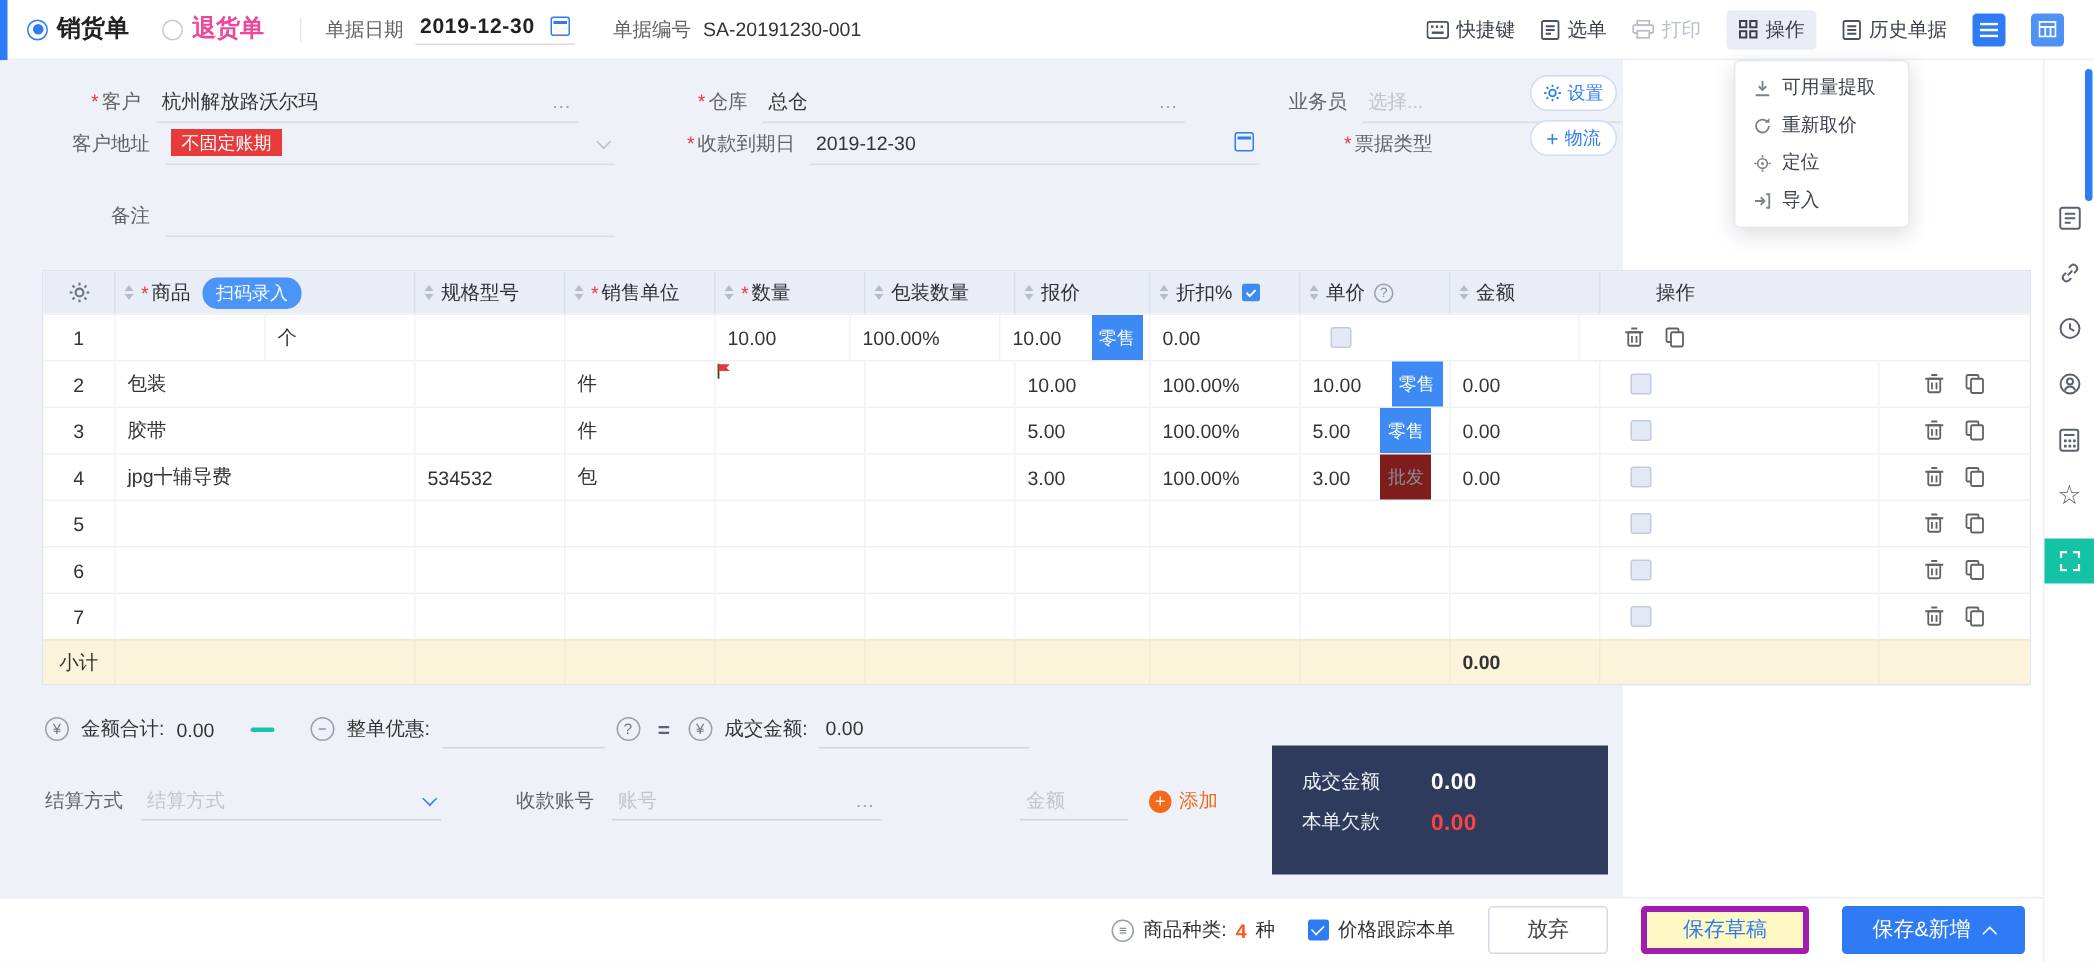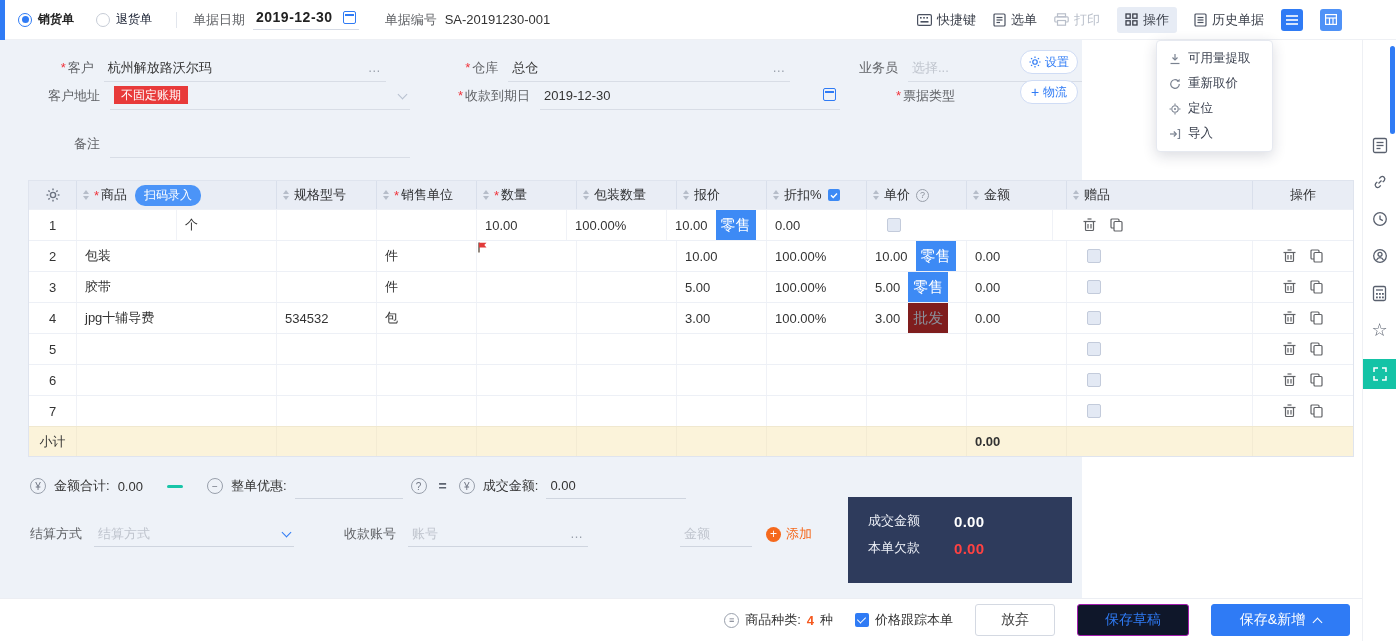--- a/index.html
+++ b/index.html
@@ -6,28 +6,28 @@
 html,body{width:1396px;height:641px}
 body{font-family:"Liberation Sans","DejaVu Sans",sans-serif;font-size:13px;color:#333;background:#fff;position:relative;overflow:hidden}
 
 
 .topbar{position:absolute;left:0;top:0;width:1396px;height:40px;background:#fff;border-bottom:1px solid #eef0f4;display:flex;align-items:center;padding-left:18px;z-index:20}
 .accent{position:absolute;left:0;top:0;width:5px;height:40px;background:#2f7bf5}
 .radio-group{display:flex;align-items:center;gap:6px;margin-right:22px;cursor:pointer}
 .radio{width:14px;height:14px;border-radius:50%;border:1px solid #c6ccd6;background:#fff;display:inline-flex;align-items:center;justify-content:center}
 .radio.checked{border-color:#2f7bf5}
 .radio.checked::after{content:"";width:7px;height:7px;border-radius:50%;background:#2f7bf5}
-.radio-label{font-size:12px;color:#222;font-weight:700}
-.radio-label.off{font-weight:400;color:#0f172a}
+.radio-label{font-size:16px;color:#222;font-weight:700}
+.radio-label.off{font-weight:700;color:#ec4899}
 .vsep{width:1px;height:16px;background:#e2e6ed;margin:0 16px 0 2px}
 .tb-label{color:#606266;margin-right:8px;white-space:nowrap}
 .tb-date{display:flex;align-items:center;gap:10px;border-bottom:1px solid #d6dbe5;padding:0 3px 4px 3px;margin-right:26px}
 .tb-date b{font-size:14px;letter-spacing:.5px;color:#222}
 .tb-num{color:#333}
-.topbar-right{margin-left:auto;display:flex;align-items:center;gap:17px;padding-right:54px}
+.topbar-right{margin-left:auto;display:flex;align-items:center;gap:17px;padding-right:20px}
 .tb-item{display:flex;align-items:center;gap:5px;color:#3a3f4a;cursor:pointer;white-space:nowrap}
 .tb-item.disabled{color:#b9bfca}
 .tb-item.active{background:#e7ecf5;border-radius:3px;padding:4px 8px}
 .sqbtn{width:22px;height:22px;border-radius:3px;display:flex;align-items:center;justify-content:center;cursor:pointer}
 .sqbtn.b1{background:#2f7bf5}
 .sqbtn.b2{background:#4f92f7}
 
 
 .menu{position:absolute;left:1156px;top:40px;width:117px;background:#fff;border:1px solid #e6e9f0;border-radius:4px;box-shadow:0 4px 14px rgba(30,40,70,.16);padding:5px 0;z-index:40}
 .menu-item{display:flex;align-items:center;gap:7px;height:25px;padding:0 12px;font-size:12.5px;color:#3c4250;cursor:pointer}
@@ -61,21 +61,21 @@
 .c1{width:200px}.c2{width:100px}.c3{width:100px}.c4{width:100px}.c5{width:100px}.c6{width:90px}
 .c7{width:100px}.c8{width:100px}.c9{width:100px}.c10{width:186px}
 .c11{width:100px;justify-content:center;gap:14px}
 .subtotal{background:#fbf3da;height:30px;border-top:1px solid #f0e8cf}
 .subtotal .td{border-right-color:rgba(0,0,0,0.03)}
 .sort{display:inline-flex;flex-direction:column;align-items:center;margin-right:5px;cursor:pointer}
 .sort::before{content:"";border-left:3.5px solid transparent;border-right:3.5px solid transparent;border-bottom:4px solid #b6bdc9;margin-bottom:2px}
 .sort::after{content:"";border-left:3.5px solid transparent;border-right:3.5px solid transparent;border-top:4px solid #b6bdc9}
 .scan-badge{margin-left:8px;background:#4b94f8;color:#fff;font-size:12px;padding:2px 9px;border-radius:10px;cursor:pointer}
 .qcirc{width:13px;height:13px;border:1px solid #9aa0ab;border-radius:50%;color:#8a909b;font-size:9px;display:inline-flex;align-items:center;justify-content:center;margin-left:6px}
-.tag{margin-left:8px;font-size:15px;padding:15px 5px;border-radius:2px;line-height:14px;cursor:pointer}
+.tag{margin-left:20px;font-size:12px;padding:15px 5px;border-radius:2px;line-height:14px;cursor:pointer}
 .tag-retail{background:#3d8af5;color:#fff}
 .tag-wholesale{background:#7f1d1d;color:#8a8f99}
 .gcb{width:14px;height:14px;border:1px solid #c3cbdb;background:#e3e9f4;border-radius:2px;margin-left:12px;cursor:pointer;flex:0 0 auto}
 .flagwrap{position:absolute;left:0;top:0}
 .bold{font-weight:700}
 
 
 .totals{display:flex;align-items:center;margin:14px 0 0 30px;height:30px;gap:8px}
 .circ{width:16px;height:16px;border-radius:50%;border:1px solid #99a0ac;color:#707684;font-size:10px;display:inline-flex;align-items:center;justify-content:center;flex:0 0 auto}
 .tdash{width:16px;height:3px;background:#18c5a8;border-radius:2px;margin:0 16px}
@@ -93,22 +93,22 @@
 .sval.red{color:#ff4242}
 
 
 .footer{position:absolute;left:0;top:598px;width:1362px;height:43px;background:#fff;border-top:1px solid #eceef3;display:flex;align-items:center;justify-content:flex-end;gap:22px;padding-right:12px;z-index:5}
 .fgroup{display:flex;align-items:center;gap:6px}
 .accent-orange{color:#f5591f;font-weight:700}
 .cbx{width:14px;height:14px;background:#2f7bf5;border-radius:2px;position:relative;cursor:pointer;flex:0 0 auto}
 .cbx::after{content:"";position:absolute;left:4px;top:1.5px;width:4px;height:7px;border-right:1.8px solid #fff;border-bottom:1.8px solid #fff;transform:rotate(45deg)}
 .btn{height:32px;border-radius:3px;display:flex;align-items:center;justify-content:center;cursor:pointer;font-size:14px}
 .btn-plain{width:80px;background:#fff;border:1px solid #d4d9e2;color:#444}
-.btn-draft{width:112px;background:#0f172a;border:1px solid #a21caf;color:#2f7bf5}
-.btn-primary{width:139px;background:#2f7bf5;color:#fff;border:1px solid #2f7bf5;gap:9px}
+.btn-draft{width:112px;background:#fef9c3;border:4px solid #a21caf;color:#2f7bf5}
+.btn-primary{width:122px;background:#2f7bf5;color:#fff;border:1px solid #2f7bf5;gap:9px}
 .caret-up{width:7px;height:7px;border-left:1.6px solid #fff;border-top:1.6px solid #fff;transform:rotate(45deg);margin-top:4px}
 
 
 .sidebar{position:absolute;right:0;top:40px;width:34px;height:601px;background:#fff;border-left:1px solid #eef0f4;display:flex;flex-direction:column;align-items:center;padding-top:96px;gap:19px;z-index:10}
 .sicon{width:18px;height:18px;display:flex;align-items:center;justify-content:center;color:#59606e;cursor:pointer;font-size:18px;line-height:1}
 .expand{width:34px;height:30px;background:#14c3a6;display:flex;align-items:center;justify-content:center;cursor:pointer;margin-top:1px}
 .scroll-thumb{position:absolute;right:1px;top:46px;width:5px;height:88px;background:#2f7bf5;border-radius:3px;z-index:30}
 </style>
 </head>
 <body>
@@ -373,24 +373,20 @@
       </div>
       <div class="hc c8">
           <span class="sort"></span>
           <span>单价</span>
           <span class="qcirc">?</span>
         </div>
       <div class="hc c9">
           <span class="sort"></span>
           <span>金额</span>
         </div>
-      <div class="hc c10">
-          <span class="sort"></span>
-          <span>赠品</span>
-        </div>
       <div class="hc c11" style="border-right:none">
           <span>操作</span>
         </div>
     </div>
 
     <div class="tr">
       <div class="td c0">1</div>
       <div class="td c2"></div>
       <div class="td c3">个</div>
       <div class="td c4"></div>

